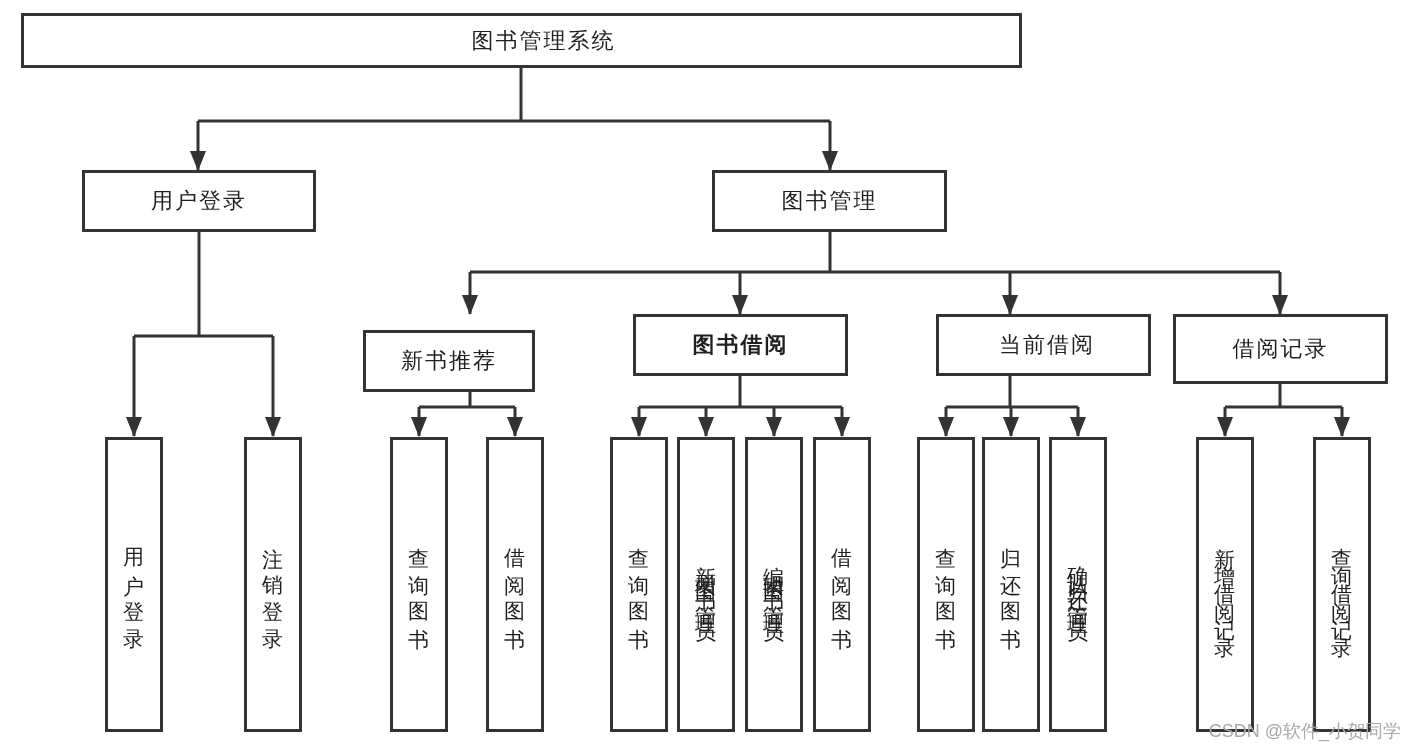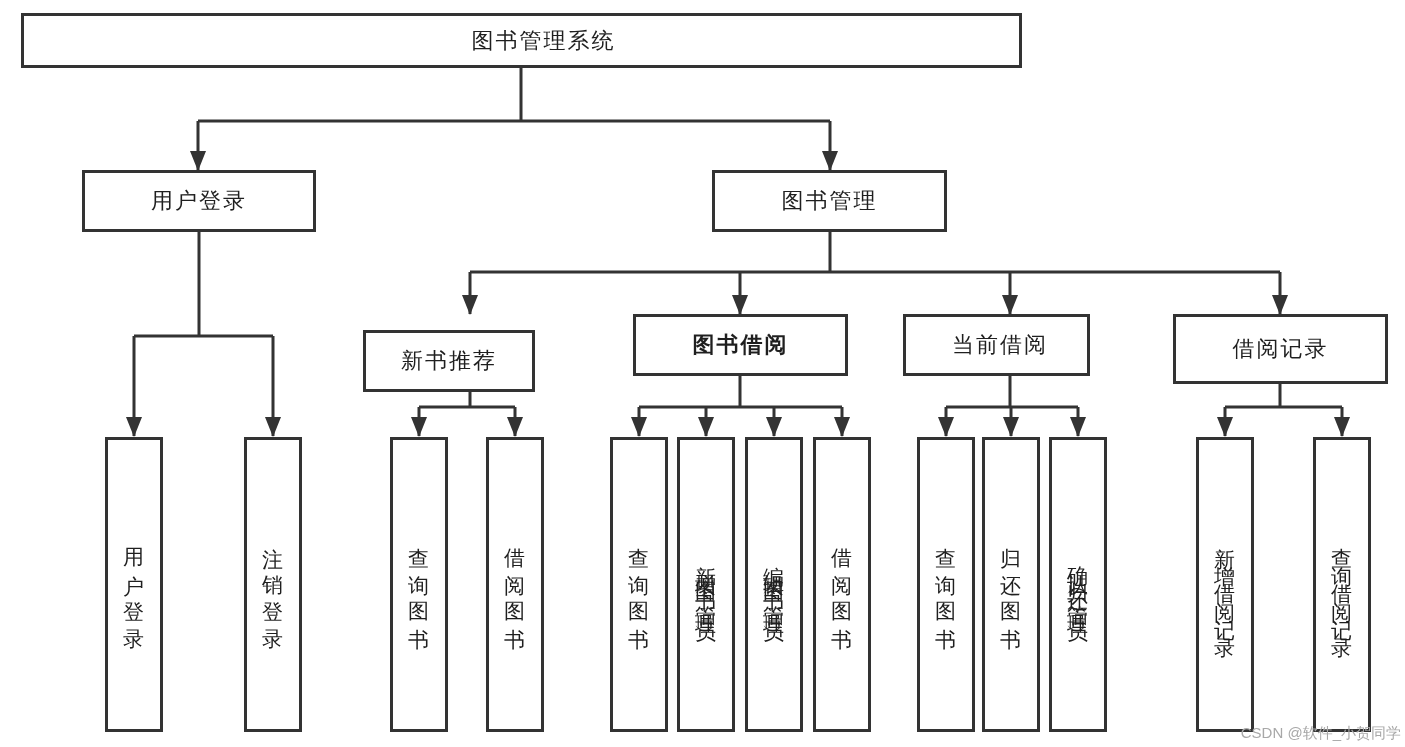--- a/index.html
+++ b/index.html
@@ -32,21 +32,21 @@
     font-size: 21px;
     line-height: 1;
   }
   .box.v.ls4 span { letter-spacing: 27px; }
   .box.v.ls6 span { letter-spacing: 18px; }
   .box.v.ls9 span { letter-spacing: 8px; }
   .watermark {
     position: absolute;
     right: 4px;
     bottom: 4px;
-    font-size: 15px;
+    font-size: 18px;
     color: #a8a8a8;
     z-index: 5;
     white-space: nowrap;
     margin-left: 32px;
   }
 </style>
 </head>
 <body>
 
 <div class="stage">
@@ -97,21 +97,21 @@
   <div class="box h" style="left:712px; top:170px; width:235px; height:62px;text-align:center;">
     <span>图书管理</span>
   </div>
 
   <div class="box h" style="left:363px; top:330px; width:172px; height:62px;">
     <span>新书推荐</span>
   </div>
   <div class="box h" style="left:633px; top:314px; width:215px; height:62px;font-weight:bold;">
     <span>图书借阅</span>
   </div>
-  <div class="box h" style="left:903px; top:314px; width:187px; height:62px;padding-left:7px;">
+  <div class="box h" style="left:936px; top:314px; width:215px; height:62px;padding-left:7px;">
     <span>当前借阅</span>
   </div>
   <div class="box h" style="left:1173px; top:314px; width:215px; height:70px;">
     <span>借阅记录</span>
   </div>
 
   <div class="box v ls4" style="left:105px; top:437px; width:58px; height:295px;">
     <span>用户登录</span>
   </div>
   <div class="box v ls4" style="left:244px; top:437px; width:58px; height:295px;">

